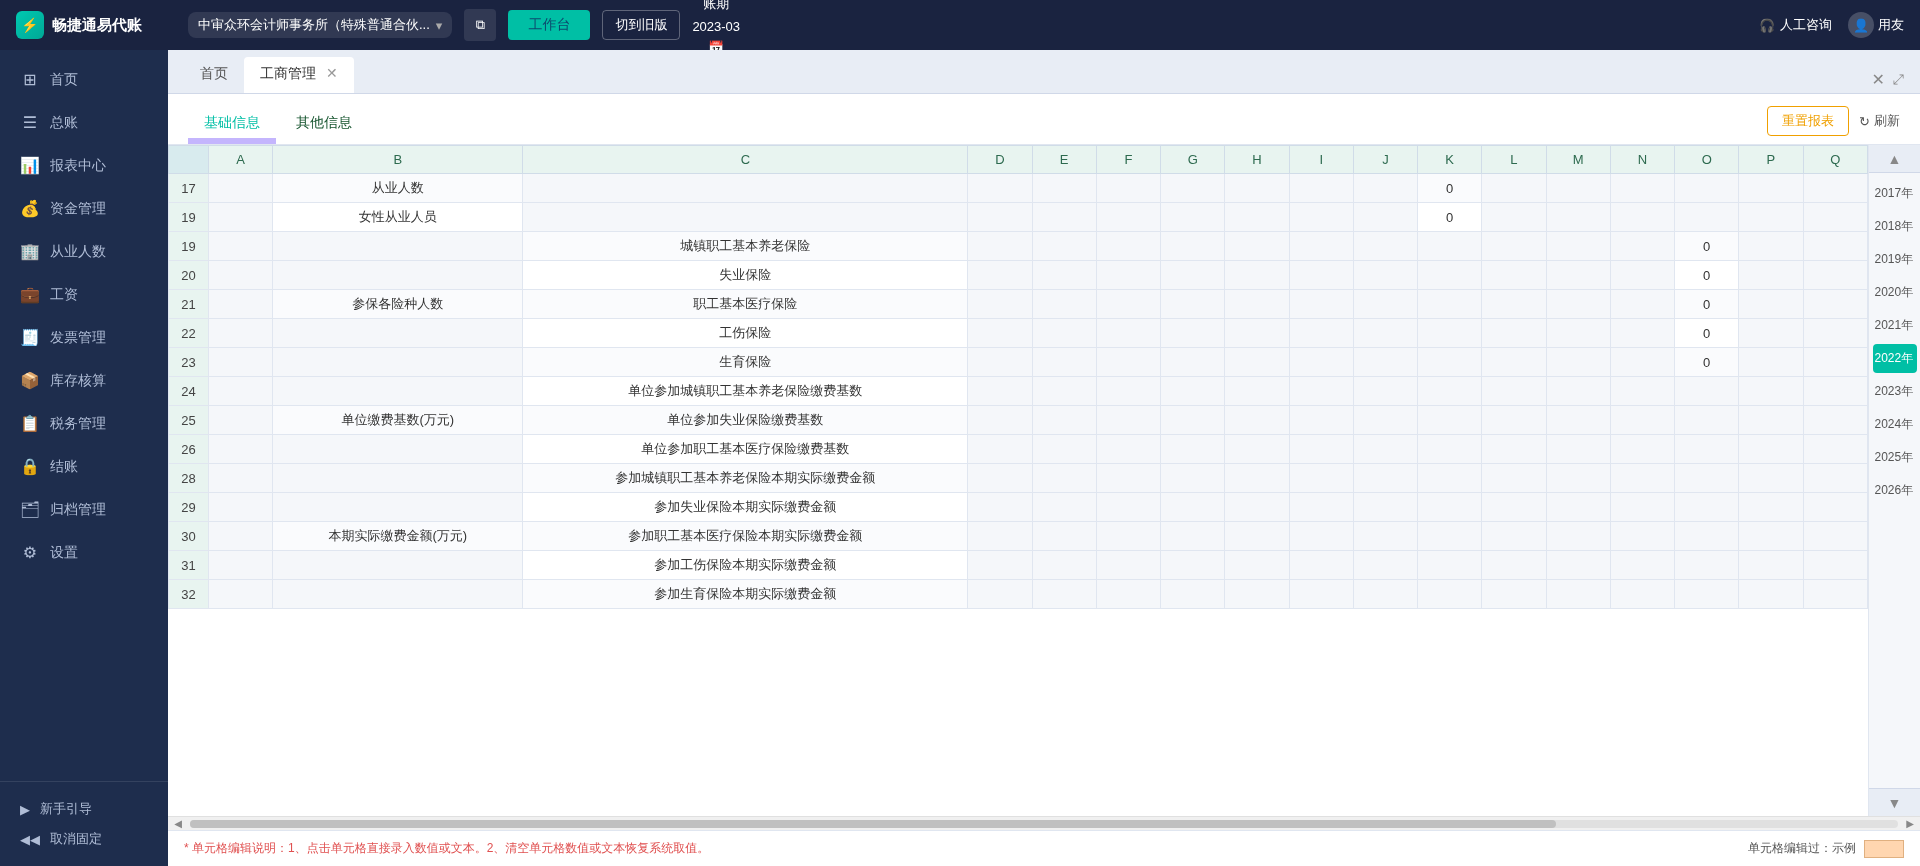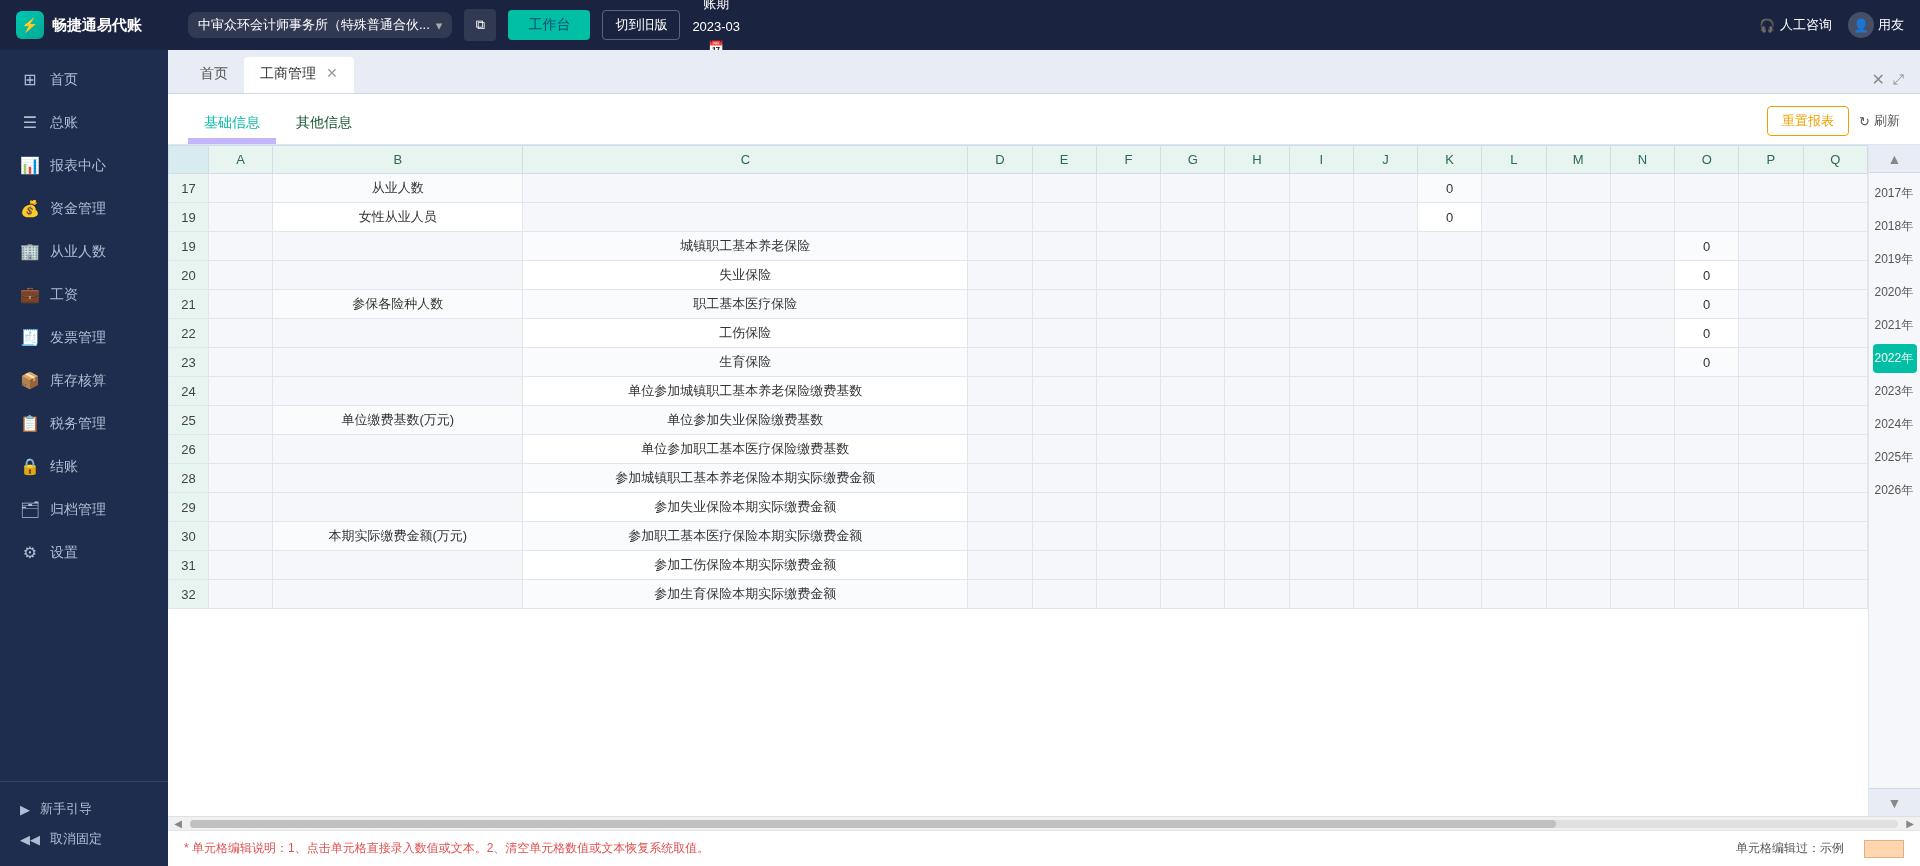--- a/index.html
+++ b/index.html
@@ -77,21 +77,21 @@
     table td { border: 1px solid #e0e6f0; padding: 5px 8px; text-align: center; color: #333; font-size: 13px; }
     table td.row-num { background: #e8f4f0; color: #444; font-weight: 500; width: 36px; }
     table td.label-cell { text-align: center; color: #333; }
     table tbody tr:nth-child(odd) { background: #fafbfd; }
     table tbody tr:nth-child(even) { background: #fff; }
     .empty-cell { background: #f5f7fa !important; }
 
     
     .bottom-bar { height: 36px; background: #fff; border-top: 1px solid #e0e6f0; display: flex; align-items: center; padding: 0 16px; flex-shrink: 0; font-size: 12px; color: #e05; }
     .bottom-bar .hint { color: #e05050; }
-    .bottom-bar .cell-hint { margin-left: auto; color: #555; display: flex; align-items: center; gap: 20px; }
+    .bottom-bar .cell-hint { margin-left: auto; color: #555; display: flex; align-items: center; gap: 8px; }
     .cell-sample { width: 40px; height: 18px; background: #ffd6b0; border: 1px solid #e0b080; display: inline-block; vertical-align: middle; }
 
     
     .h-scroll-bar { height: 14px; background: #f0f0f0; display: flex; align-items: center; border-top: 1px solid #e0e0e0; }
     .h-scroll-arrow { width: 20px; text-align: center; color: #888; cursor: pointer; font-size: 10px; flex-shrink: 0; }
     .h-scroll-track { flex: 1; height: 8px; background: #e0e0e0; border-radius: 4px; margin: 0 2px; position: relative; }
     .h-scroll-thumb { width: 80%; height: 100%; background: #c0c0c0; border-radius: 4px; position: absolute; left: 0; }
   </style>
 </head>
 <body>

